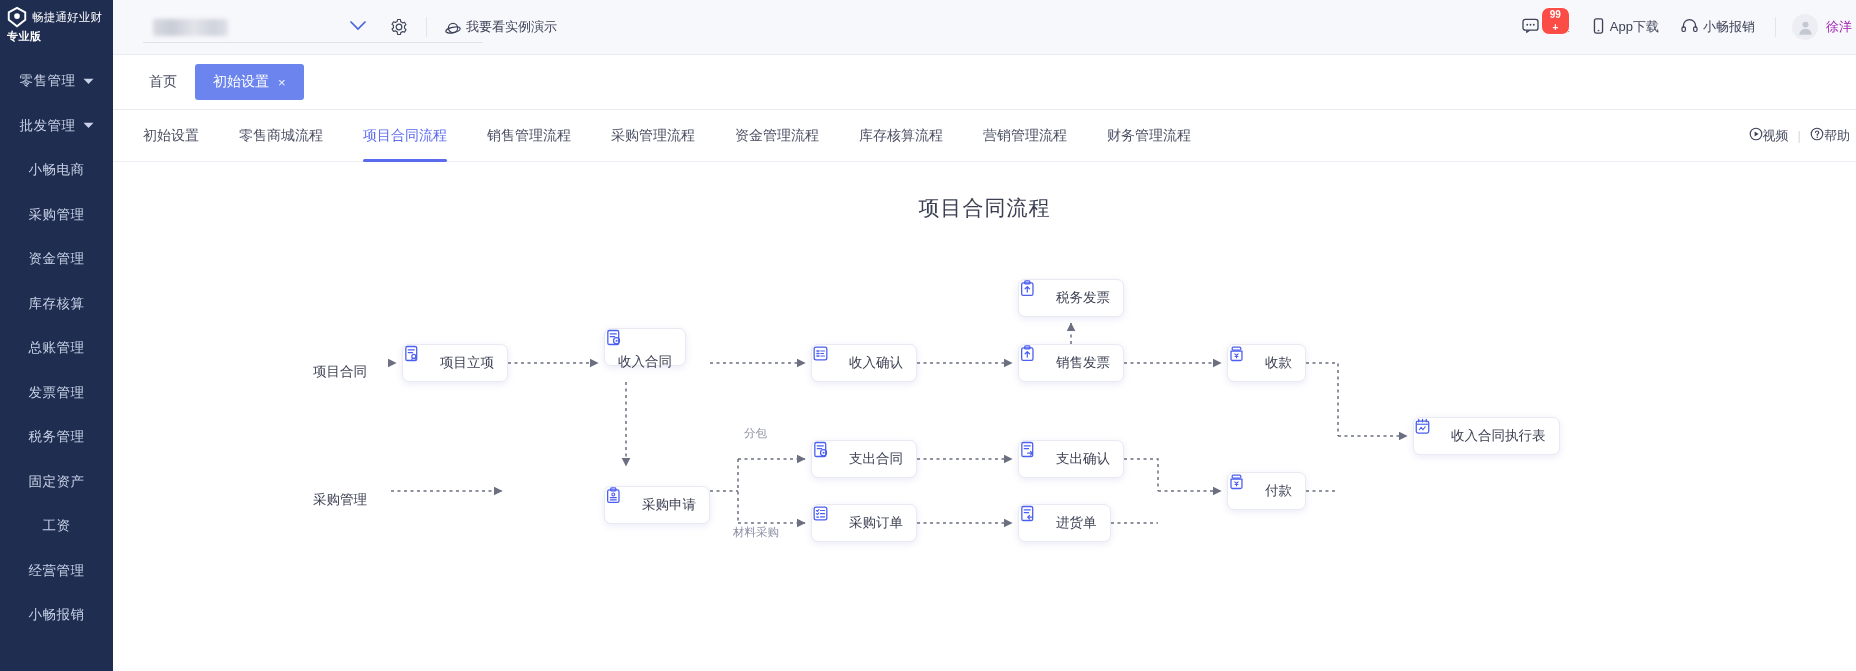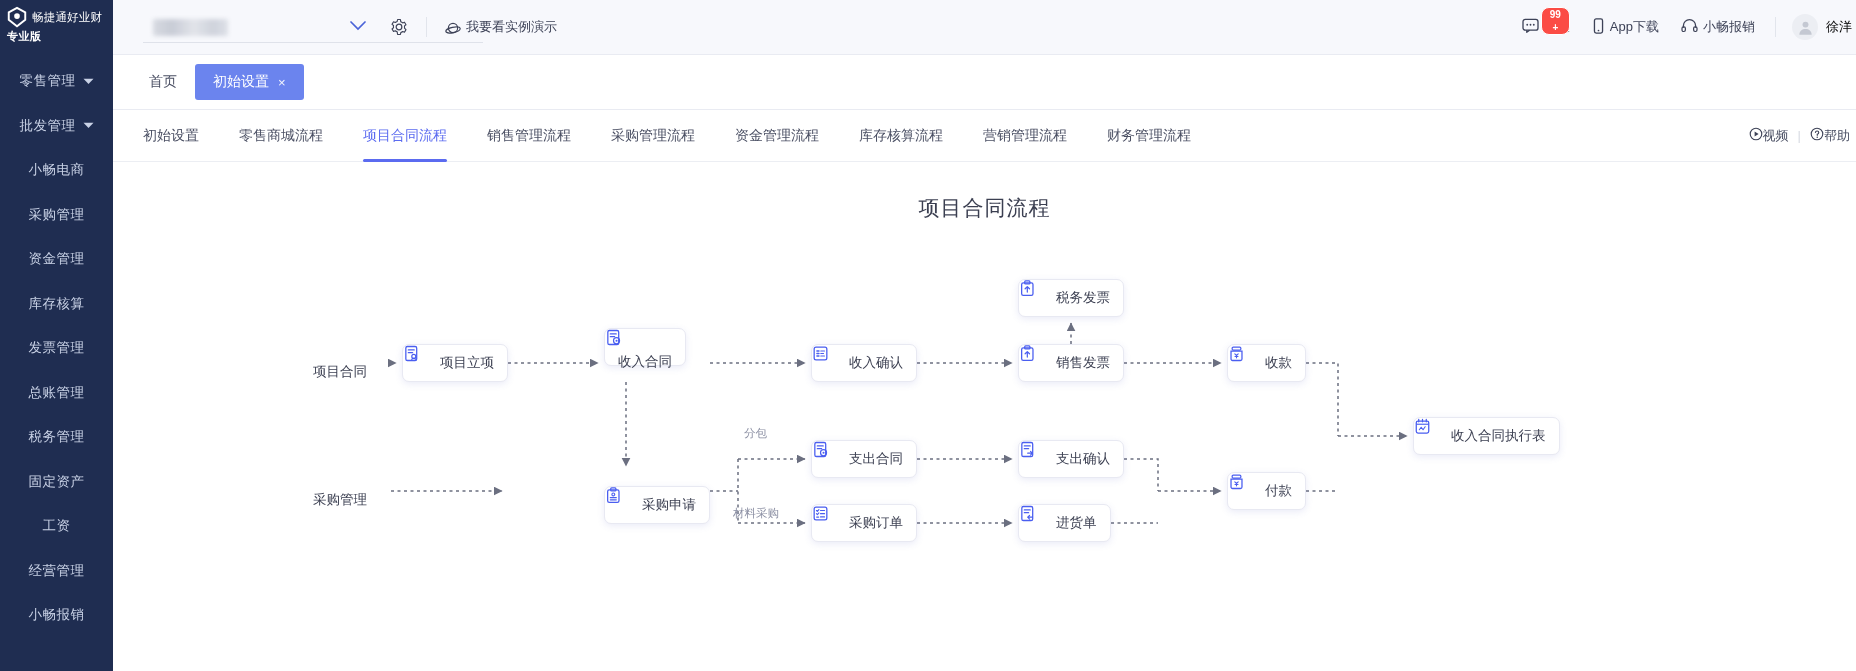--- a/index.html
+++ b/index.html
@@ -70,21 +70,21 @@
   .badge99{
     position:absolute; left:19px; top:-11px; background:#fb4c45; color:#fff;
     font-size:10px; line-height:13px; font-weight:bold; border-radius:8px;
     padding:0 4px; min-width:24px; text-align:center; border:1px solid #fff;
   }
   .tr-div{ width:1px;height:20px;background:#e2e5ec; margin-left:20px; }
   .avatar{
     width:26px;height:26px;border-radius:50%;background:#eceef3; margin-left:16px;
     display:flex;align-items:center;justify-content:center;
   }
-  .uname{ margin-left:8px; font-size:13px; color:#000000; white-space:nowrap;
+  .uname{ margin-left:8px; font-size:13px; color:#a21caf; white-space:nowrap;
     overflow:hidden; max-width:40px; }
 
   
   #pagetabs{
     position:absolute; left:113px; top:55px; right:0; height:55px;
     background:#fff; border-bottom:1px solid #e9ebf2;
     display:flex; align-items:center; padding-left:18px;
   }
   .ptab{
     height:36px; display:flex;align-items:center; padding:0 18px;
@@ -180,24 +180,24 @@
         <div class="side-item">
           <span class="lbl">采购管理</span>
         </div>
         <div class="side-item">
           <span class="lbl">资金管理</span>
         </div>
         <div class="side-item">
           <span class="lbl">库存核算</span>
         </div>
         <div class="side-item">
+          <span class="lbl">总账管理</span>
+        </div>
+        <div class="side-item">
           <span class="lbl">发票管理</span>
-        </div>
-        <div class="side-item">
-          <span class="lbl">总账管理</span>
         </div>
         <div class="side-item">
           <span class="lbl">税务管理</span>
         </div>
         <div class="side-item">
           <span class="lbl">固定资产</span>
         </div>
         <div class="side-item">
           <span class="lbl">工资</span>
         </div>
@@ -376,21 +376,21 @@
           <path d="M1011 297 H1045 V329" fill="none" stroke="#6b6f80" stroke-width="1.5" stroke-dasharray="3,3.5"></path>
           <path d="M998 361 H1045" fill="none" stroke="#6b6f80" stroke-width="1.5" stroke-dasharray="3,3.5"></path>
           <path d="M1045 329 H1108" fill="none" stroke="#6b6f80" stroke-width="1.5" stroke-dasharray="3,3.5" marker-end="url(#ar)"></path>
           <path d="M1193 201 H1225 V274" fill="none" stroke="#6b6f80" stroke-width="1.5" stroke-dasharray="3,3.5"></path>
           <path d="M1193 329 H1225" fill="none" stroke="#6b6f80" stroke-width="1.5" stroke-dasharray="3,3.5"></path>
           <path d="M1225 274 H1294" fill="none" stroke="#6b6f80" stroke-width="1.5" stroke-dasharray="3,3.5" marker-end="url(#ar)"></path>
         </svg>
     <div class="swimlabel" style="left: 200px; top: 201px;">项目合同</div>
         <div class="swimlabel" style="left: 200px; top: 329px;">采购管理</div>
         <div class="edgelabel" style="left: 631px; top: 264px;">分包</div>
-        <div class="edgelabel" style="left: 620px; top: 344px;">材料采购</div>
+        <div class="edgelabel" style="left: 620px; top: 363px;">材料采购</div>
         <div class="node" style="left: 289px; top: 182px;">
           <span class="ico">
             <svg width="17" height="17" viewBox="0 0 18 18">
               <rect x="3" y="1.6" width="11.5" height="14.8" rx="1.7" fill="none" stroke="#4a5ef0" stroke-width="1.35"></rect>
               <path d="M5.6 5.2 H11.9" stroke="#4a5ef0" stroke-width="1.3" stroke-linecap="round"></path>
               <path d="M5.6 8.1 H10.2" stroke="#4a5ef0" stroke-width="1.3" stroke-linecap="round"></path>
               <circle cx="11.4" cy="12.1" r="2.1" fill="none" stroke="#4a5ef0" stroke-width="1.25"></circle>
               <path d="M8.9 15.6a2.9 2.9 0 0 1 5 0" fill="none" stroke="#4a5ef0" stroke-width="1.2"></path>
             </svg>
           </span>

